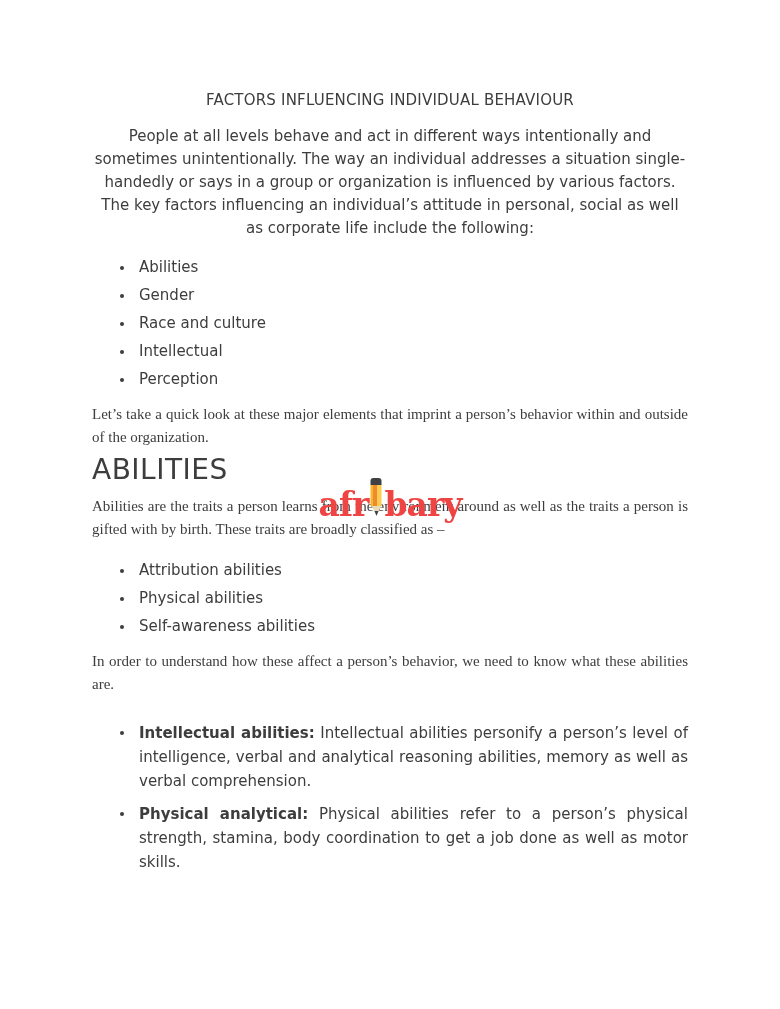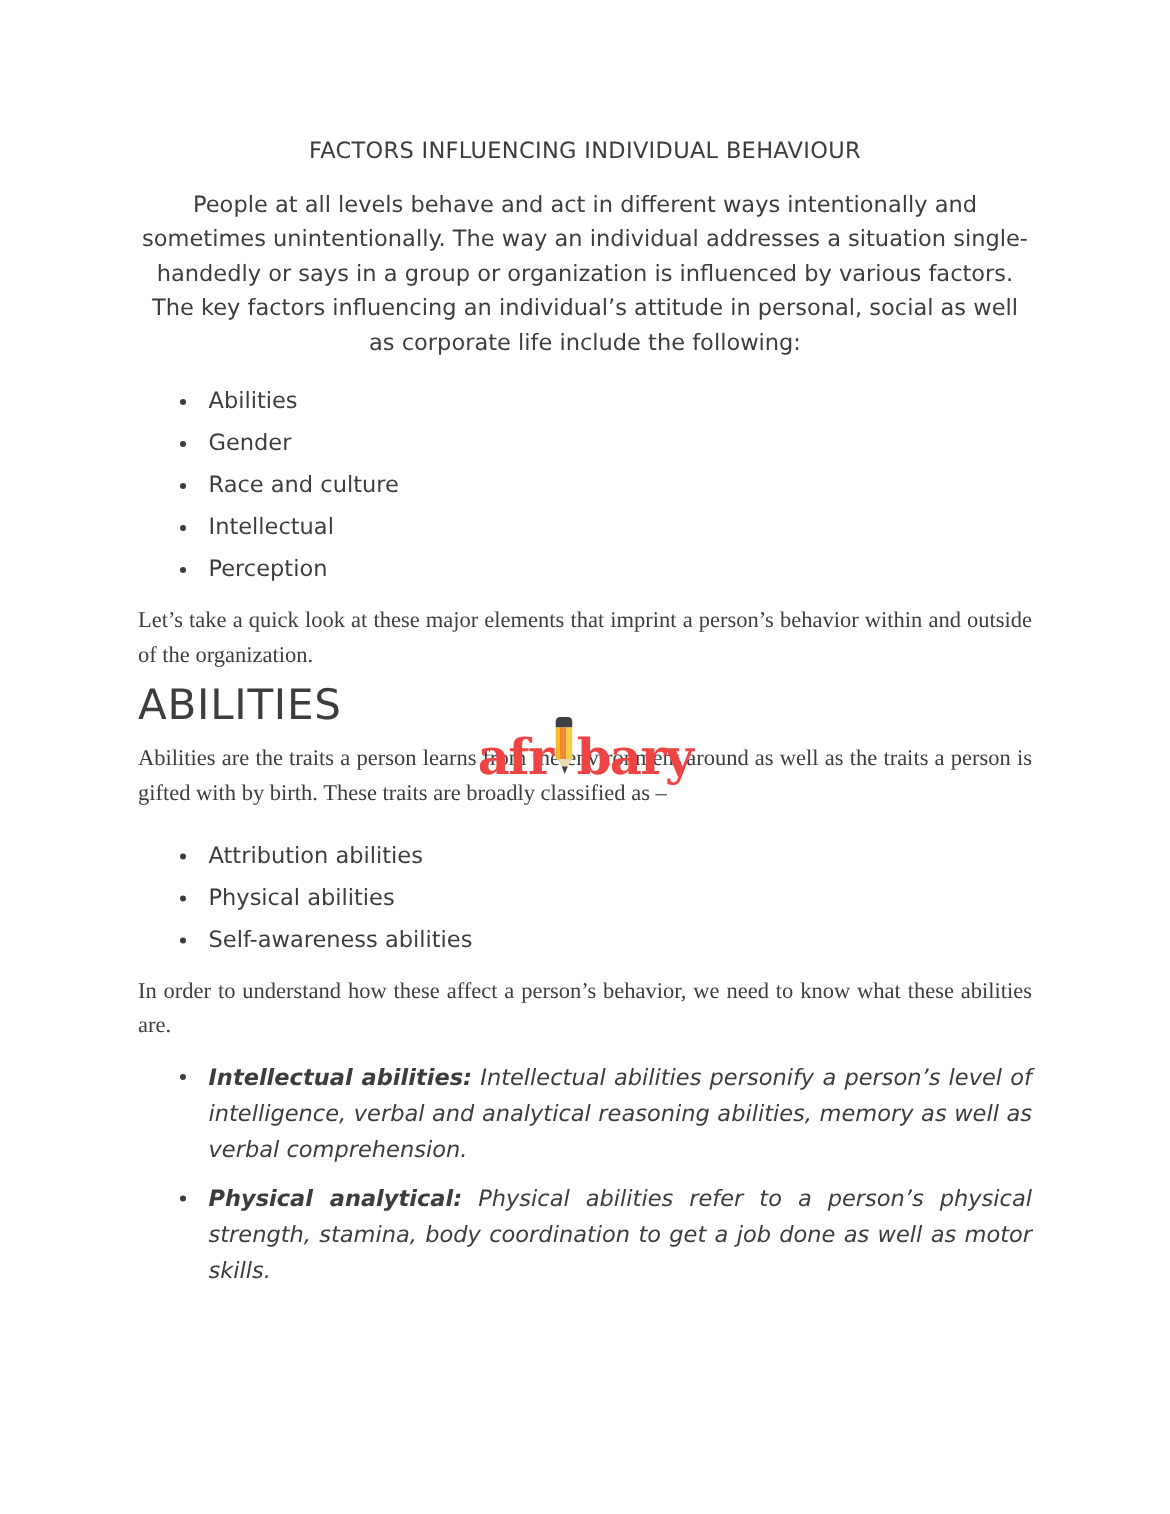--- a/index.html
+++ b/index.html
@@ -58,22 +58,21 @@
     margin: 10px 15px 0 28px;
   }
   .section-heading {
     font-size: 28px;
     font-weight: 400;
     letter-spacing: 0.5px;
     margin: 6px 0 10px 0;
     line-height: 30px;
   }
   ul.detail-list {
-    margin-top: 10px;
-    font-style: italic;
+    margin-top: 25px;
   }
   ul.detail-list li {
     margin-bottom: 9px;
     line-height: 24px;
   }
   .detail-text {
     margin: 0;
     text-align: justify;
     font-size: 15px;
     line-height: 24px;

